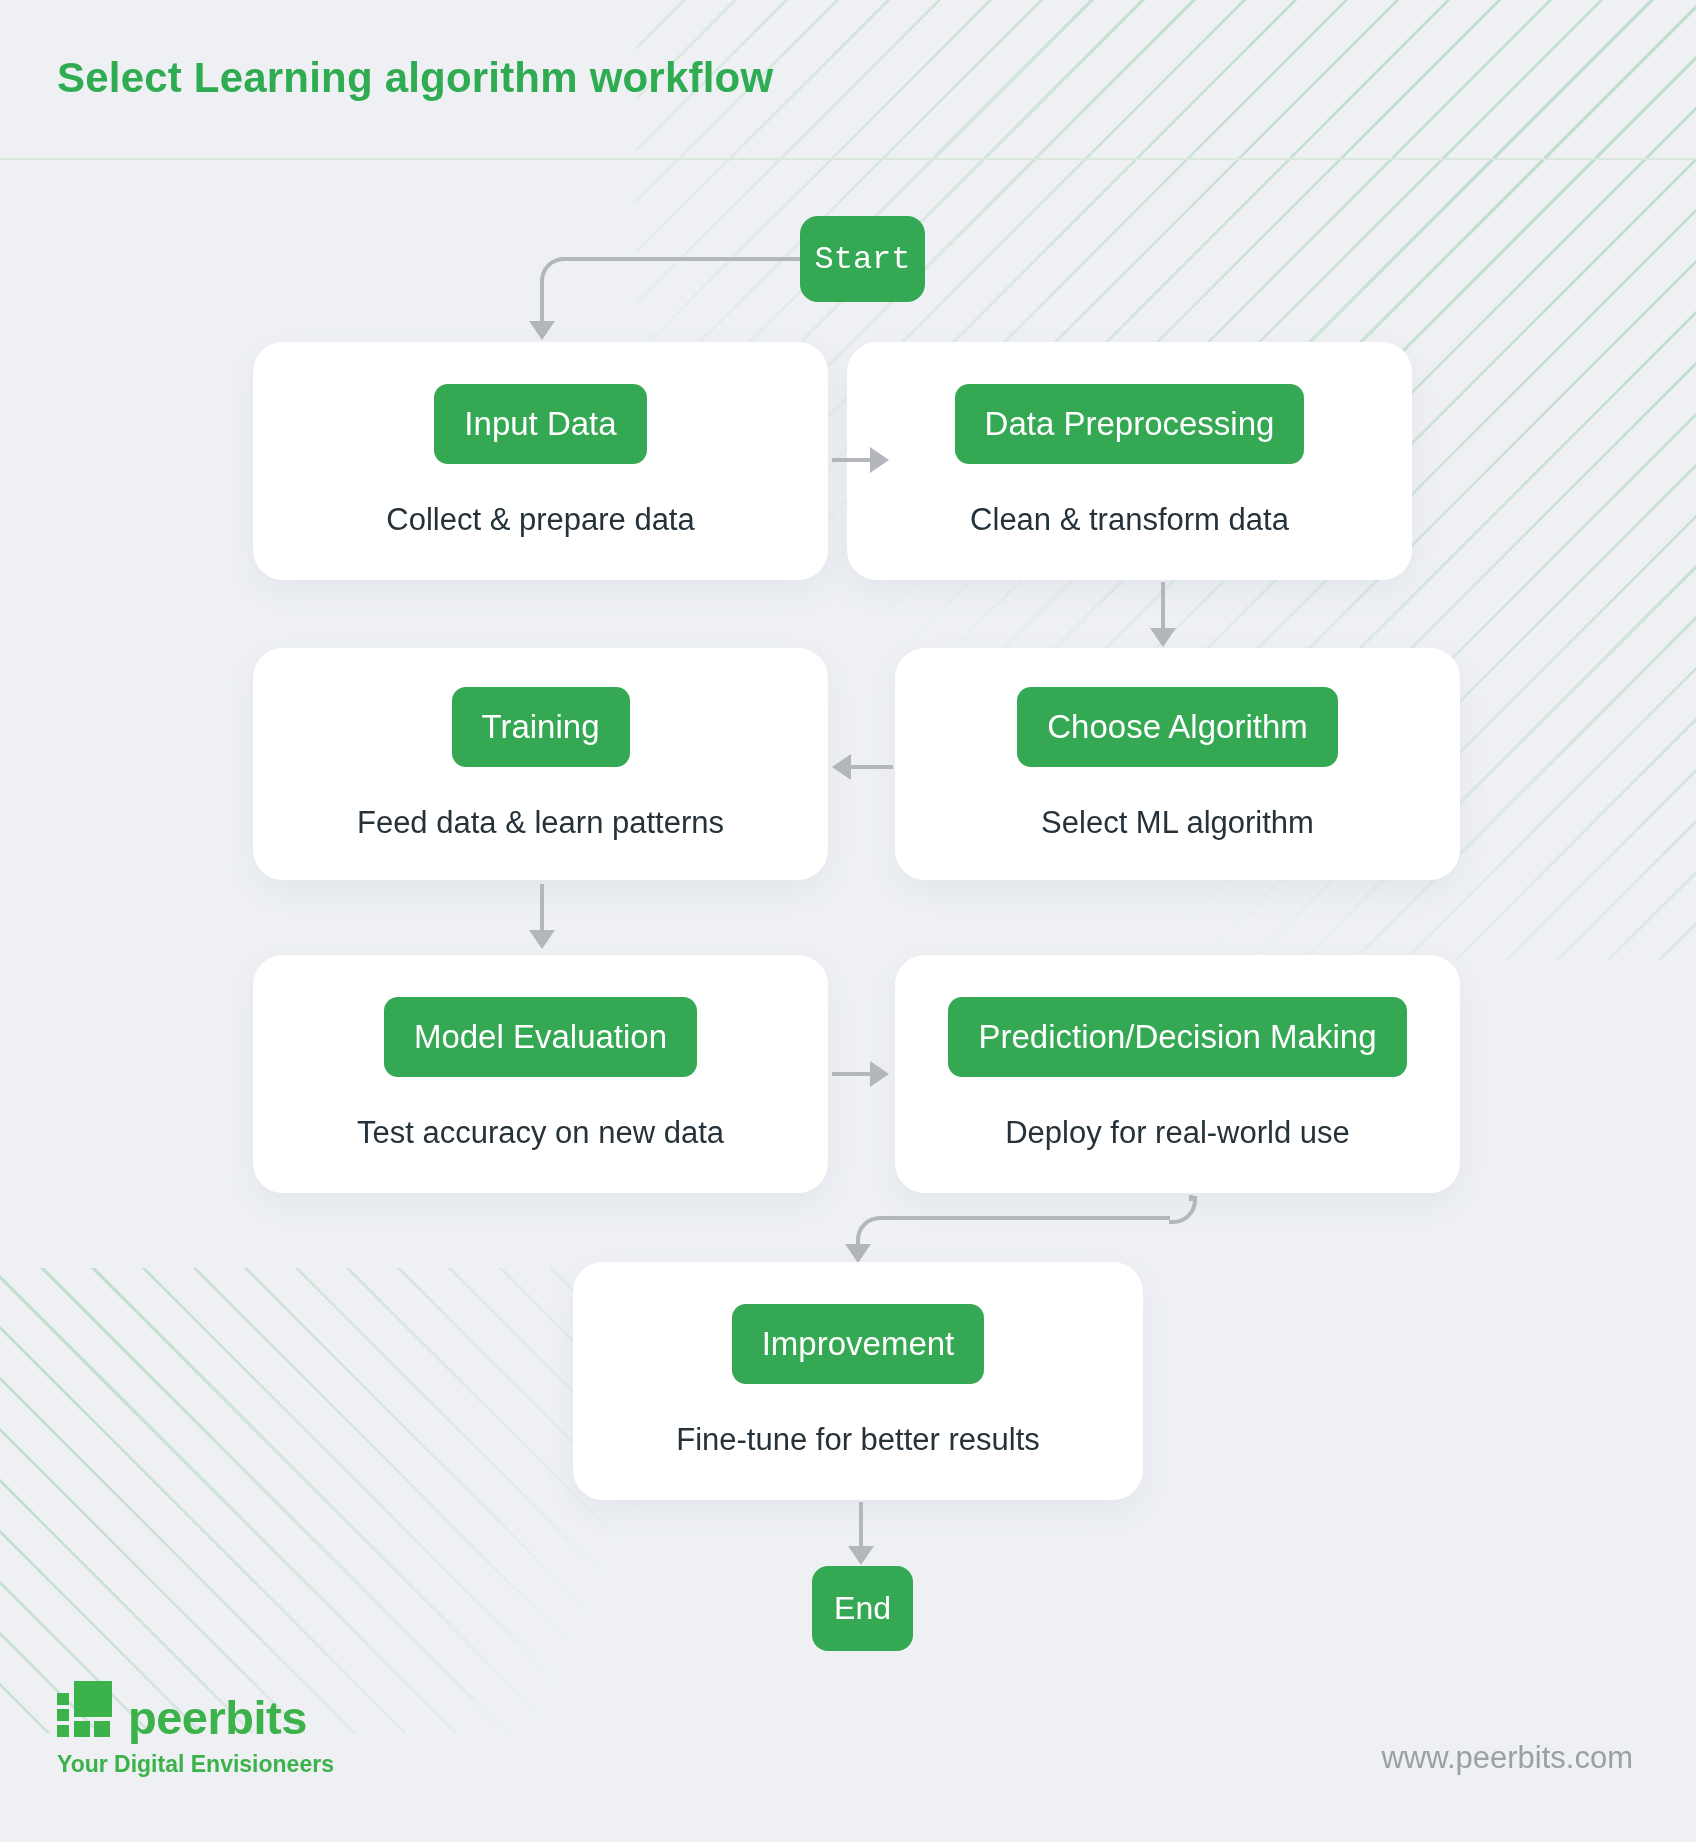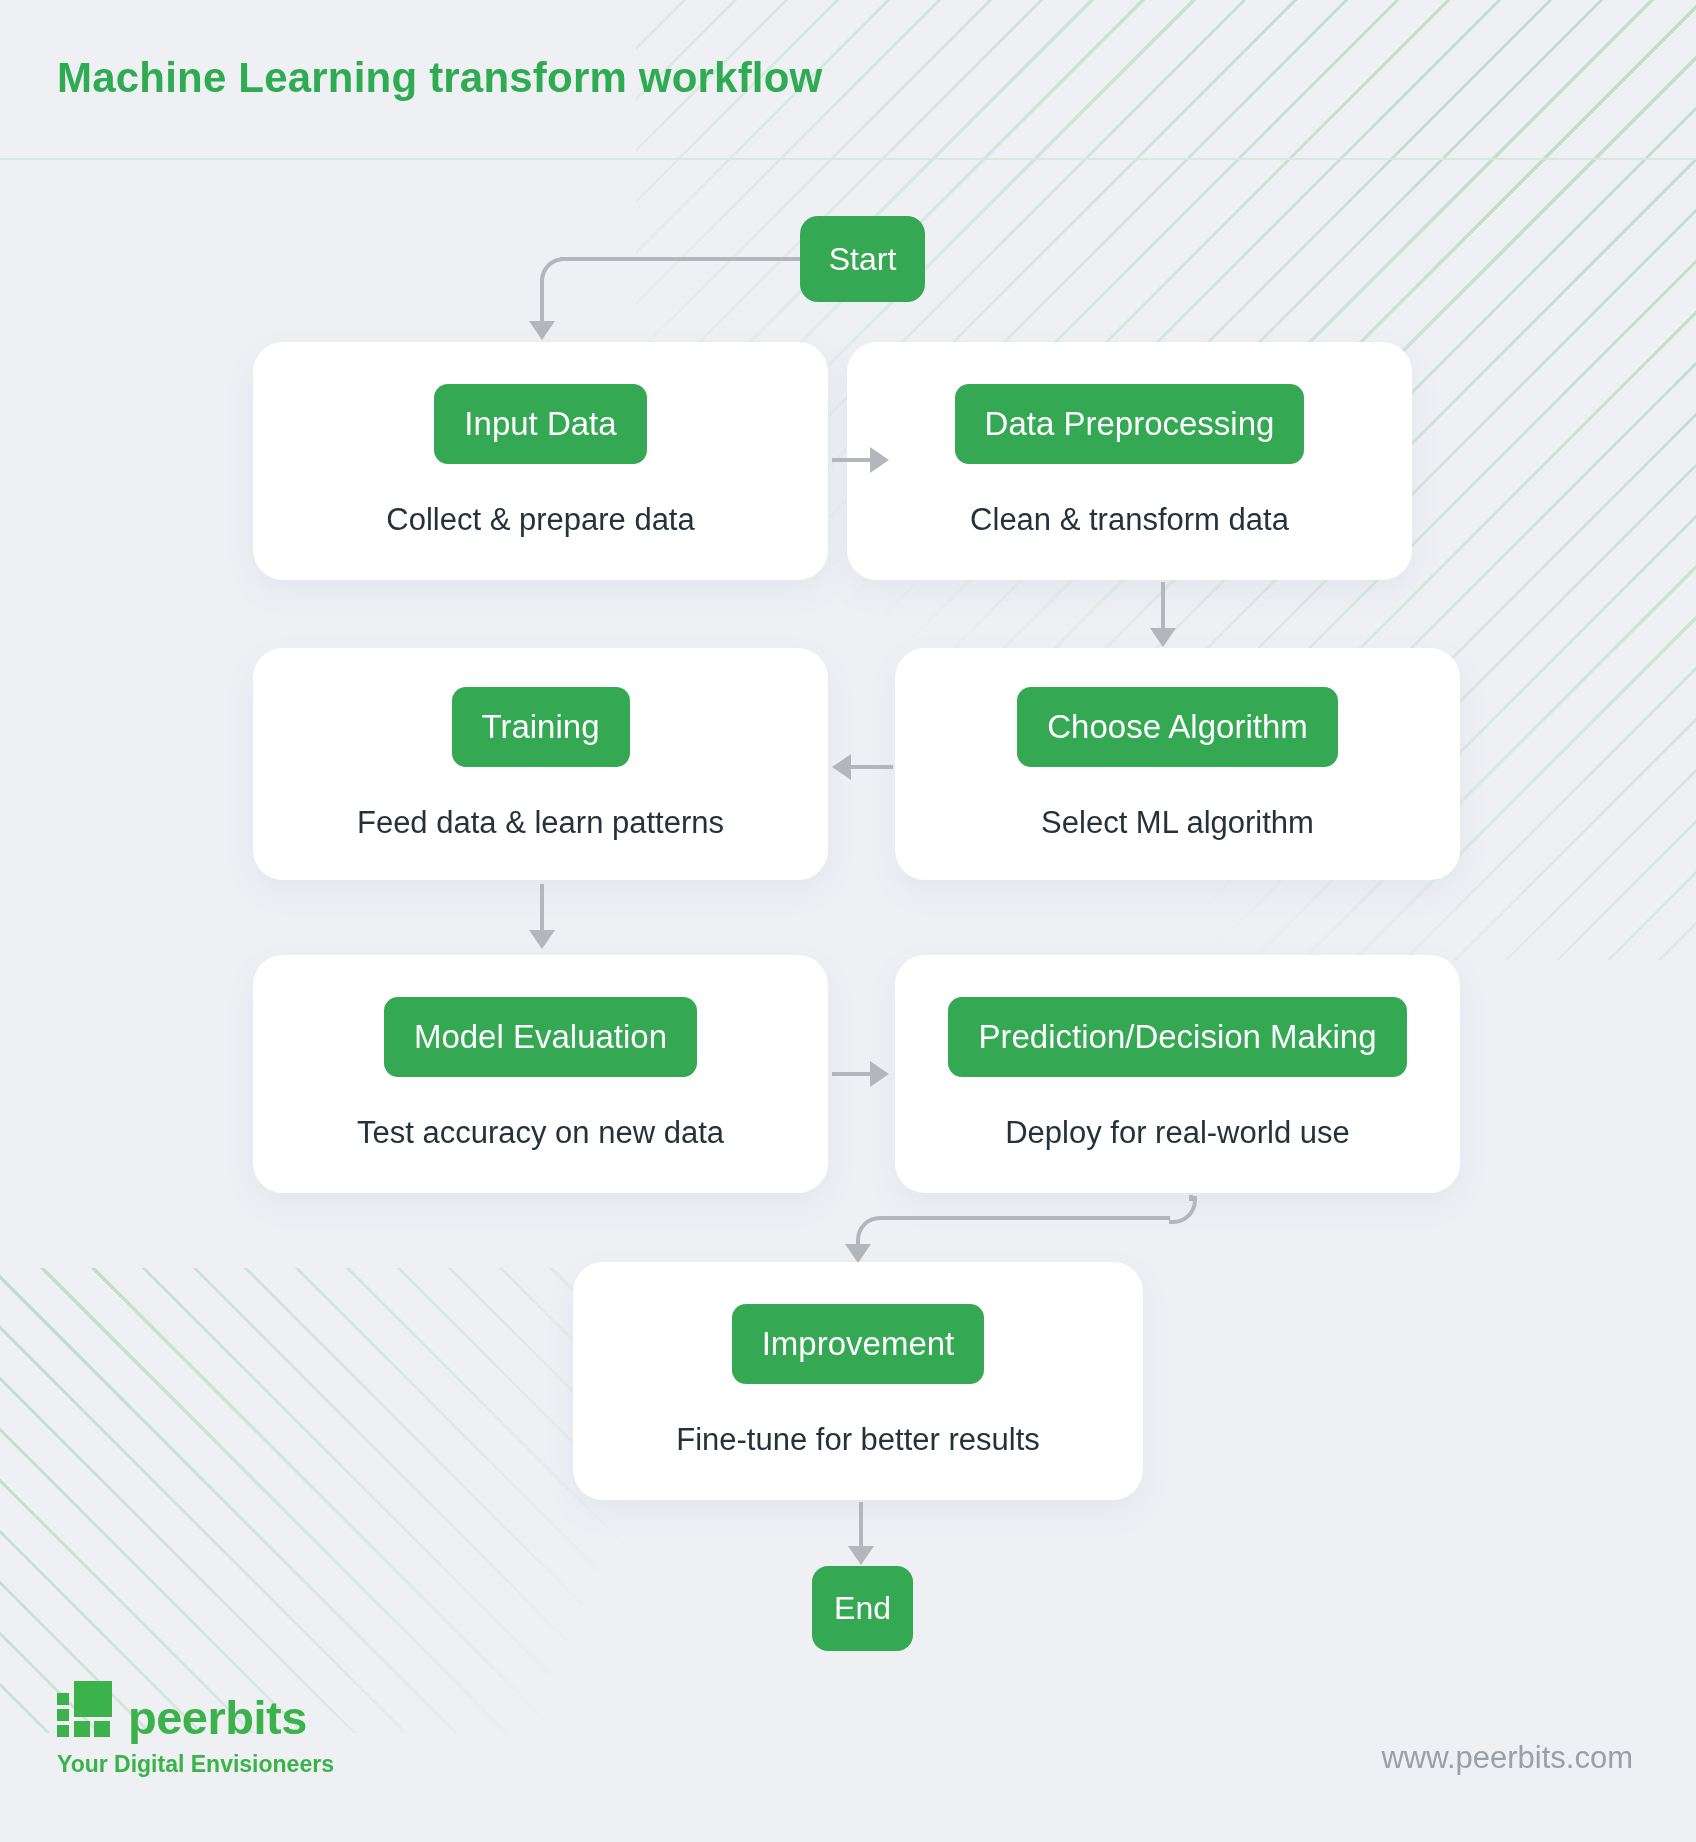--- a/index.html
+++ b/index.html
@@ -41,21 +41,21 @@
     color:var(--c-title,#2fac52);
   }
   .separator{position:absolute; left:0; top:158px; width:1696px; height:2px; background:var(--c-separator,#d9e7dc);}
 
   
   .terminal{
     position:absolute; display:flex; align-items:center; justify-content:center;
     background:var(--c-accent,#34a853); color:var(--c-button-text,#fff);
     font-size:32px; border-radius:18px;
   }
-  .start{left:800px; top:216px; width:125px; height:86px;}
+  .start{left:800px; top:216px; width:125px; height:86px;font-family:Liberation Mono, monospace;}
   .end{left:812px; top:1566px; width:101px; height:85px; border-radius:16px;}
 
   
   .card{
     position:absolute; background:var(--c-card,#fff); border-radius:30px;
     display:flex; flex-direction:column; align-items:center; justify-content:center;
     gap:38px; box-shadow:0 12px 30px rgba(120,132,158,0.08);
   }
   .card-input       {left:253px; top:342px;  width:575px; height:238px;}
   .card-preprocess  {left:847px; top:342px;  width:565px; height:238px;}
@@ -100,21 +100,21 @@
   .site-url{position:absolute; right:63px; top:1740px; font-size:31px; color:var(--c-url,#9aa0a6);}
 </style>
 </head>
 <body>
 
 <div class="canvas">
 
   <div class="stripes stripes-tr"></div>
   <div class="stripes stripes-bl"></div>
 
-  <h1 class="title">Machine Learning transform workflow</h1>
+  <h1 class="title">Select Learning algorithm workflow</h1>
   <div class="separator"></div>
 
   <div class="terminal start">Start</div>
 
   <div class="h-line" style="left:560px; top:257px; width:240px;"></div>
   <div class="corner corner-tl" style="left:540px; top:257px;"></div>
   <div class="v-line" style="left:540px; top:278px; height:43px;"></div>
   <div class="ah ah-down" style="left:529px; top:321px;"></div>
 
   <div class="card card-input">

